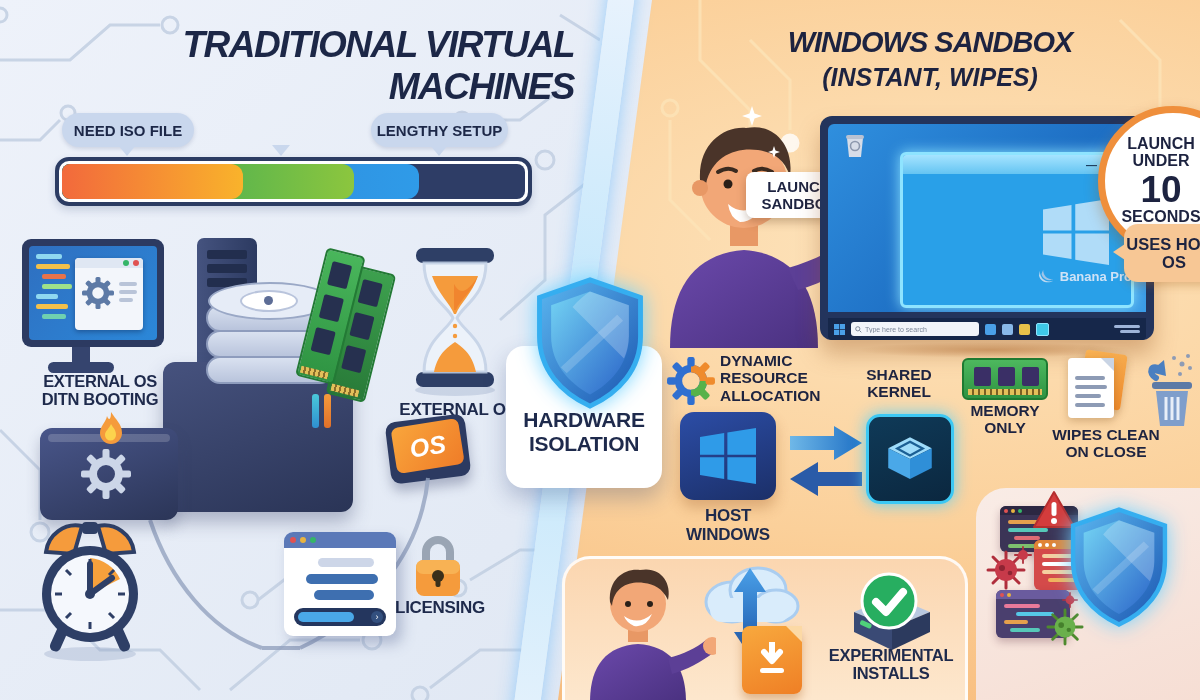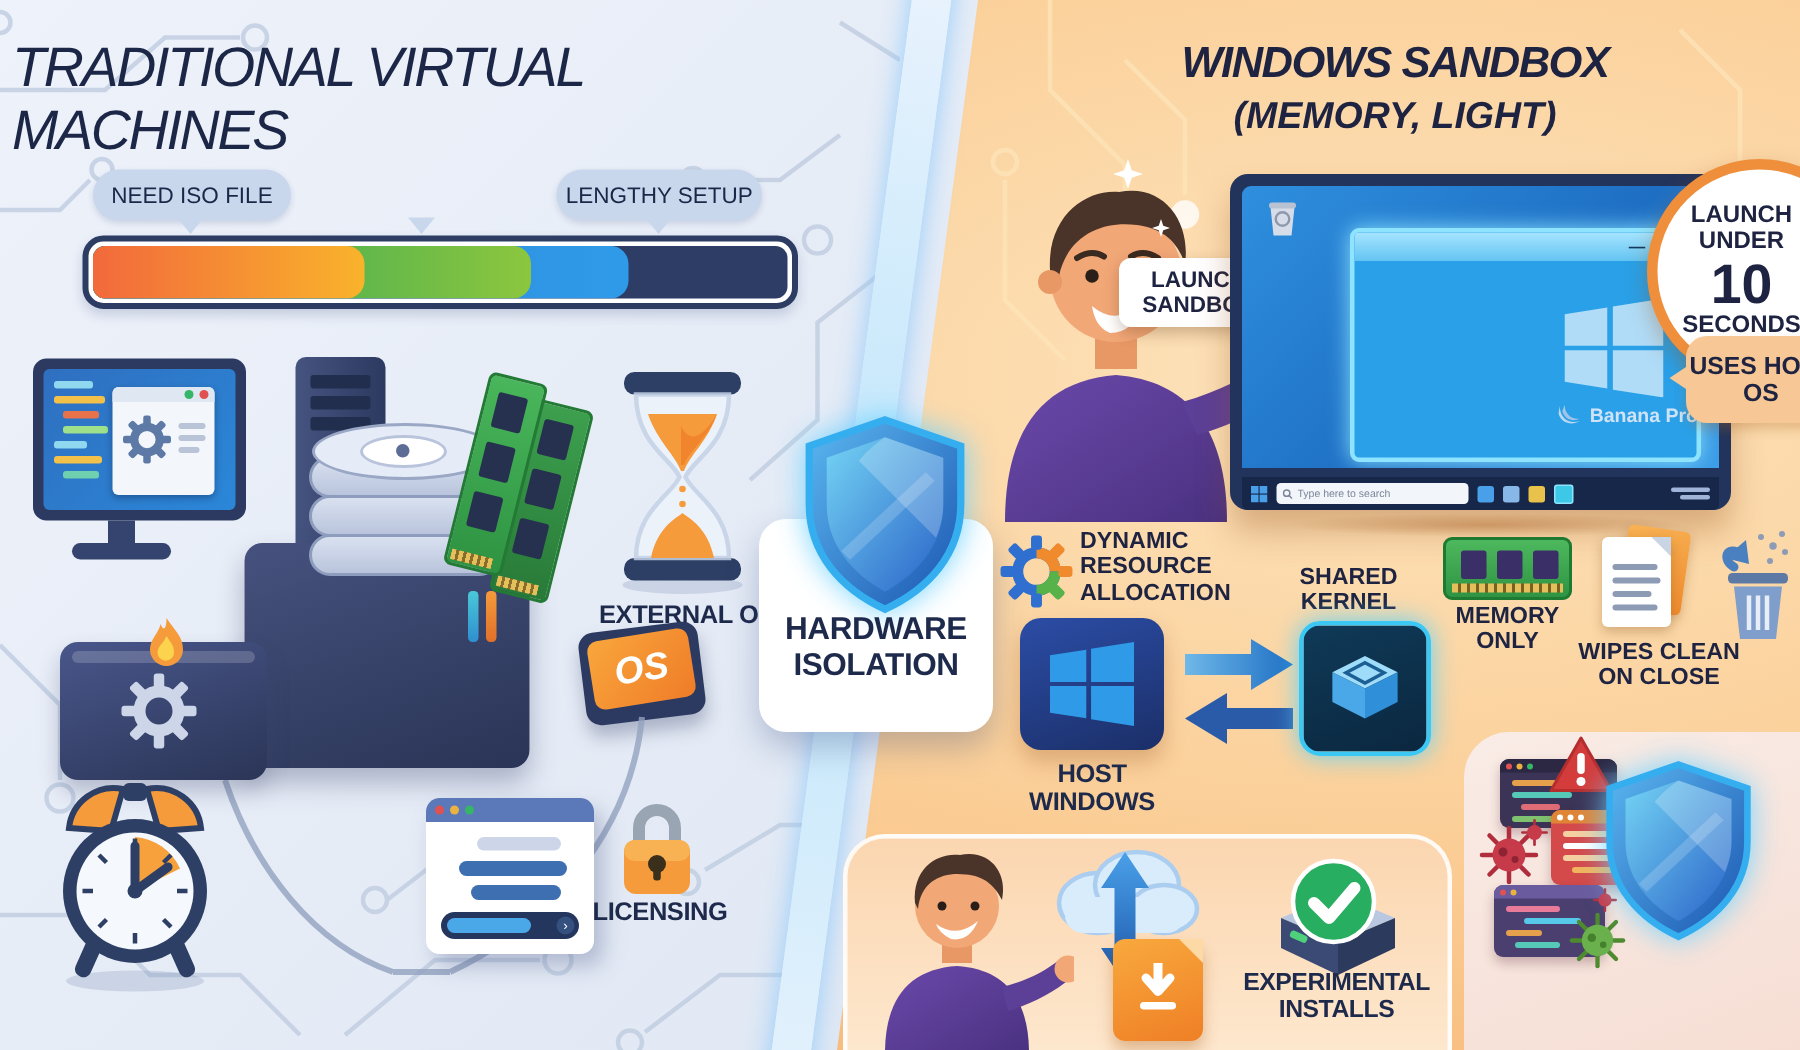--- a/index.html
+++ b/index.html
@@ -1,27 +1,27 @@
 <!DOCTYPE html>
 <html><head>
 <meta charset="utf-8">
 <style>
   html,body{margin:0;padding:0;background:#9aa4b8;}
   .canvas{position:relative;width:1200px;height:700px;overflow:hidden;
     font-family:"Liberation Sans",sans-serif;background:linear-gradient(135deg,#eef2fa 0%,#e3eaf5 55%,#dbe3f1 100%);}
   .abs{position:absolute;}
   .lbl{font-weight:800;color:#1e2a4c;letter-spacing:-0.3px;line-height:1.12;text-align:center;}
   
-  .l-title{left:8px;top:24px;width:566px;font-size:37px;font-style:italic;font-weight:400;color:#1c2747;letter-spacing:-1.5px;text-align:left;}
+  .l-title{left:8px;top:24px;width:566px;font-size:37px;font-style:italic;font-weight:700;color:#1c2747;letter-spacing:-1.5px;text-align:right;}
   .l-sub{left:8px;top:64px;width:566px;font-size:27px;font-style:italic;font-weight:900;color:#1c2747;text-align:center;}
   .r-title{left:690px;top:26px;width:480px;font-size:29px;font-style:italic;font-weight:900;color:#1d2340;letter-spacing:-1px;text-align:center;}
   .r-sub{left:690px;top:63px;width:480px;font-size:25px;font-style:italic;font-weight:900;color:#1d2340;text-align:center;}
   
   .pill{top:113px;height:34px;background:#c9d7ed;border-radius:17px;display:flex;align-items:center;justify-content:center;
-    font-size:15px;font-weight:400;color:#1c2747;box-shadow:0 2px 4px rgba(60,80,130,.18);}
+    font-size:15px;font-weight:700;color:#1c2747;box-shadow:0 2px 4px rgba(60,80,130,.18);}
   .pill-tail{top:145px;width:0;height:0;border-left:9px solid transparent;border-right:9px solid transparent;border-top:11px solid #c9d7ed;}
   .bar-outer{left:55px;top:157px;width:477px;height:49px;border:4px solid #2c3c63;border-radius:14px;background:#fff;padding:3px;box-sizing:border-box;box-shadow:0 4px 8px rgba(50,70,120,.2);}
   .bar-track{position:relative;width:100%;height:100%;background:#2e3d66;border-radius:8px;overflow:hidden;}
   .seg{position:absolute;top:0;height:100%;border-radius:0 12px 12px 0;}
   .seg.blue{left:0;width:77%;background:linear-gradient(90deg,#2e7fd4,#2f9be8);}
   .seg.green{left:0;width:63%;background:linear-gradient(90deg,#1fa05f,#8cc63e);}
   .seg.orange{left:0;width:39%;background:linear-gradient(90deg,#f2693c,#f9b32b);}
   .rbg{left:0;top:0;width:1200px;height:700px;
     background:radial-gradient(ellipse at 930px 250px,#fde4bd 0%,#fbd09a 45%,#f6ae67 100%);
     clip-path:polygon(652px 0,1200px 0,1200px 700px,558px 700px);}
@@ -268,20 +268,21 @@
       <circle cx="47" cy="88" r="2.2" fill="#f59b3c"></circle>
     <path d="M26 124 C30 104 42 98 47 94 C52 98 64 104 68 124 Z" fill="#f59b3c"></path>
   </svg>
 
   <div class="abs lbl" style="left:398px;top:400px;width:120px;font-size:17px;">EXTERNAL OS</div>
 
   <div class="abs oschip-outer">
     <div class="oschip-inner">OS</div>
   </div>
 
+  <div class="abs lbl" style="left:24px;top:372px;width:152px;font-size:16.5px;">EXTERNAL OS DITN BOOTING</div>
 
   <svg class="abs" width="560" height="700" style="left:0;top:0;">
     <g fill="none" stroke="#93a2bf" stroke-width="4" opacity=".8">
       <path d="M150 520 C170 580 210 630 262 648"></path>
       <path d="M428 478 C420 560 360 620 300 648"></path>
       <path d="M262 648 L300 648"></path>
     </g>
   </svg>
 
   <div class="abs drive">
@@ -370,21 +371,21 @@
         </linearGradient>
     </defs>
     <path d="M60 4 L112 22 V62 C112 96 90 120 60 134 C30 120 8 96 8 62 V22 Z" fill="url(#sh1)" stroke="#35aef0" stroke-width="5"></path>
     <path d="M60 16 L100 30 V62 C100 90 82 110 60 122 C38 110 20 90 20 62 V30 Z" fill="url(#sh2)"></path>
     <path d="M60 16 L100 30 V62 C100 70 98 78 95 85 L42 32 C48 25 54 20 60 16 Z" fill="rgba(255,255,255,.22)"></path>
     <path d="M30 94 L88 40 L94 46 L36 100 Z" fill="rgba(255,255,255,.18)"></path>
   </svg>
   <div class="abs lbl mid-label">HARDWARE ISOLATION</div>
 
   <div class="abs r-title">WINDOWS SANDBOX</div>
-  <div class="abs r-sub">(MEMORY, LIGHT)</div>
+  <div class="abs r-sub">(INSTANT, WIPES)</div>
 
   <svg class="abs" width="226" height="256" style="left:648px;top:92px;" viewBox="0 0 226 256">
     <defs>
         <linearGradient id="purp" x1="0" y1="0" x2="1" y2="1">
           <stop offset="0" stop-color="#6b49ab"></stop>
           <stop offset="1" stop-color="#4a3180"></stop>
         </linearGradient>
       </defs>
     <path d="M22 256 C22 196 46 162 96 158 C146 162 170 196 170 256 Z" fill="url(#purp)"></path>
     <path d="M140 176 C168 168 190 156 206 142 L220 158 C204 176 178 190 150 198 Z" fill="#5c3f96"></path>
@@ -499,21 +500,21 @@
          <rect x="-3.5" y="-23" width="7" height="9" rx="2" transform="rotate(90)" fill="#ef8b2d"></rect>
          <rect x="-3.5" y="-23" width="7" height="9" rx="2" transform="rotate(135)" fill="#57b24a"></rect>
          <rect x="-3.5" y="-23" width="7" height="9" rx="2" transform="rotate(180)" fill="#2f6fd0"></rect>
          <rect x="-3.5" y="-23" width="7" height="9" rx="2" transform="rotate(225)" fill="#2f6fd0"></rect>
          <rect x="-3.5" y="-23" width="7" height="9" rx="2" transform="rotate(270)" fill="#2f6fd0"></rect>
          <rect x="-3.5" y="-23" width="7" height="9" rx="2" transform="rotate(315)" fill="#2f6fd0"></rect>
         </g>
     </g>
   </svg>
   <div class="abs feat" style="left:720px;top:352px;width:132px;text-align:left;">DYNAMIC RESOURCE ALLOCATION</div>
-  <div class="abs feat" style="left:852px;top:376px;width:94px;text-align:center;">SHARED KERNEL</div>
+  <div class="abs feat" style="left:852px;top:366px;width:94px;text-align:center;">SHARED KERNEL</div>
 
   <div class="abs ram-icon">
     <div class="chip" style="left:10px;"></div>
     <div class="chip" style="left:34px;"></div>
     <div class="chip" style="left:58px;"></div>
     <div class="pins"></div>
   </div>
   <div class="abs feat" style="left:960px;top:402px;width:90px;text-align:center;">MEMORY ONLY</div>
 
   <div class="abs" style="left:1066px;top:350px;width:70px;height:74px;">

